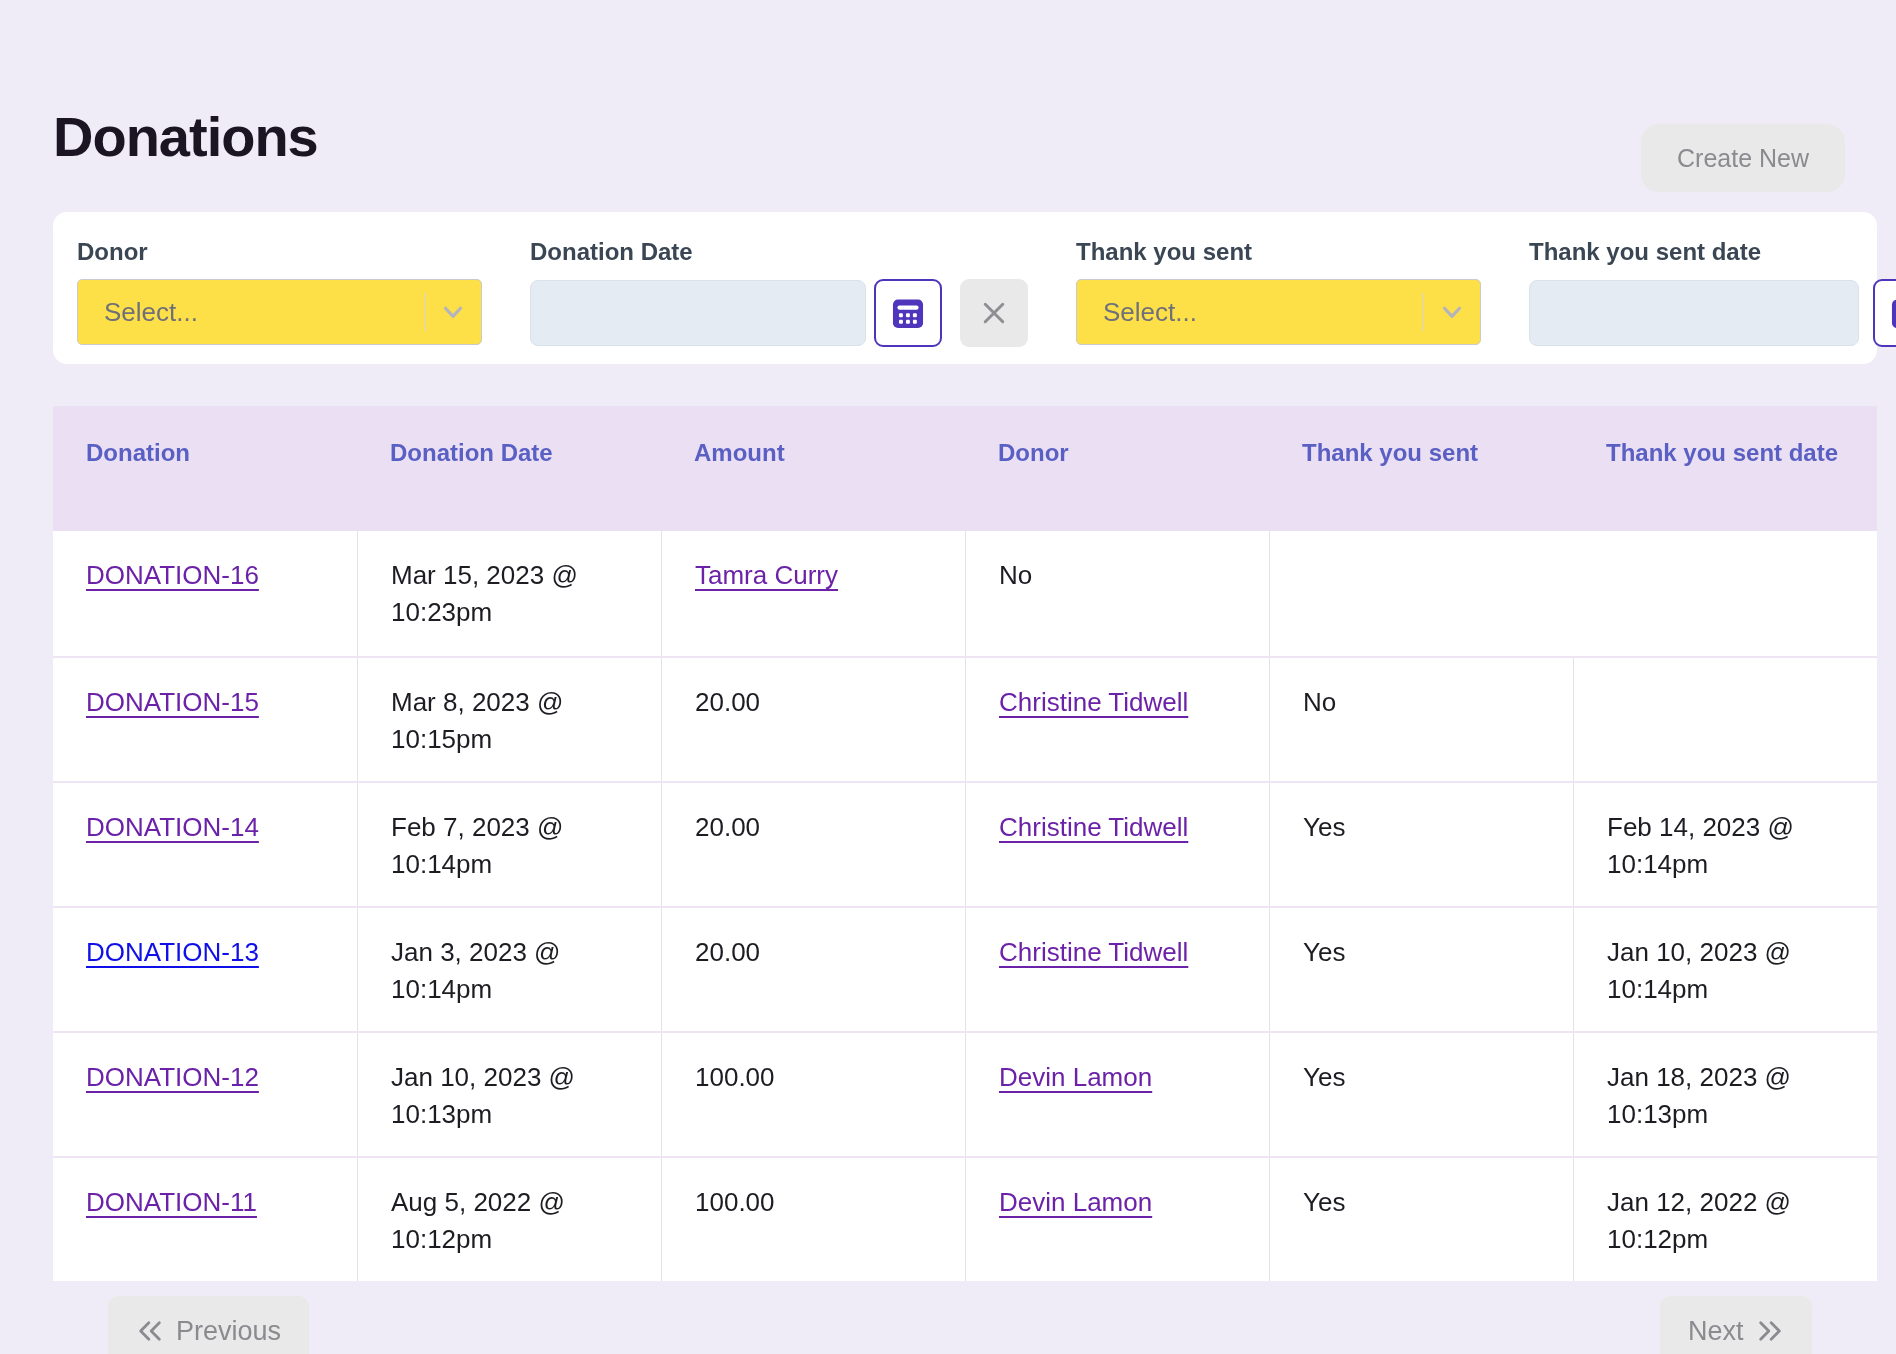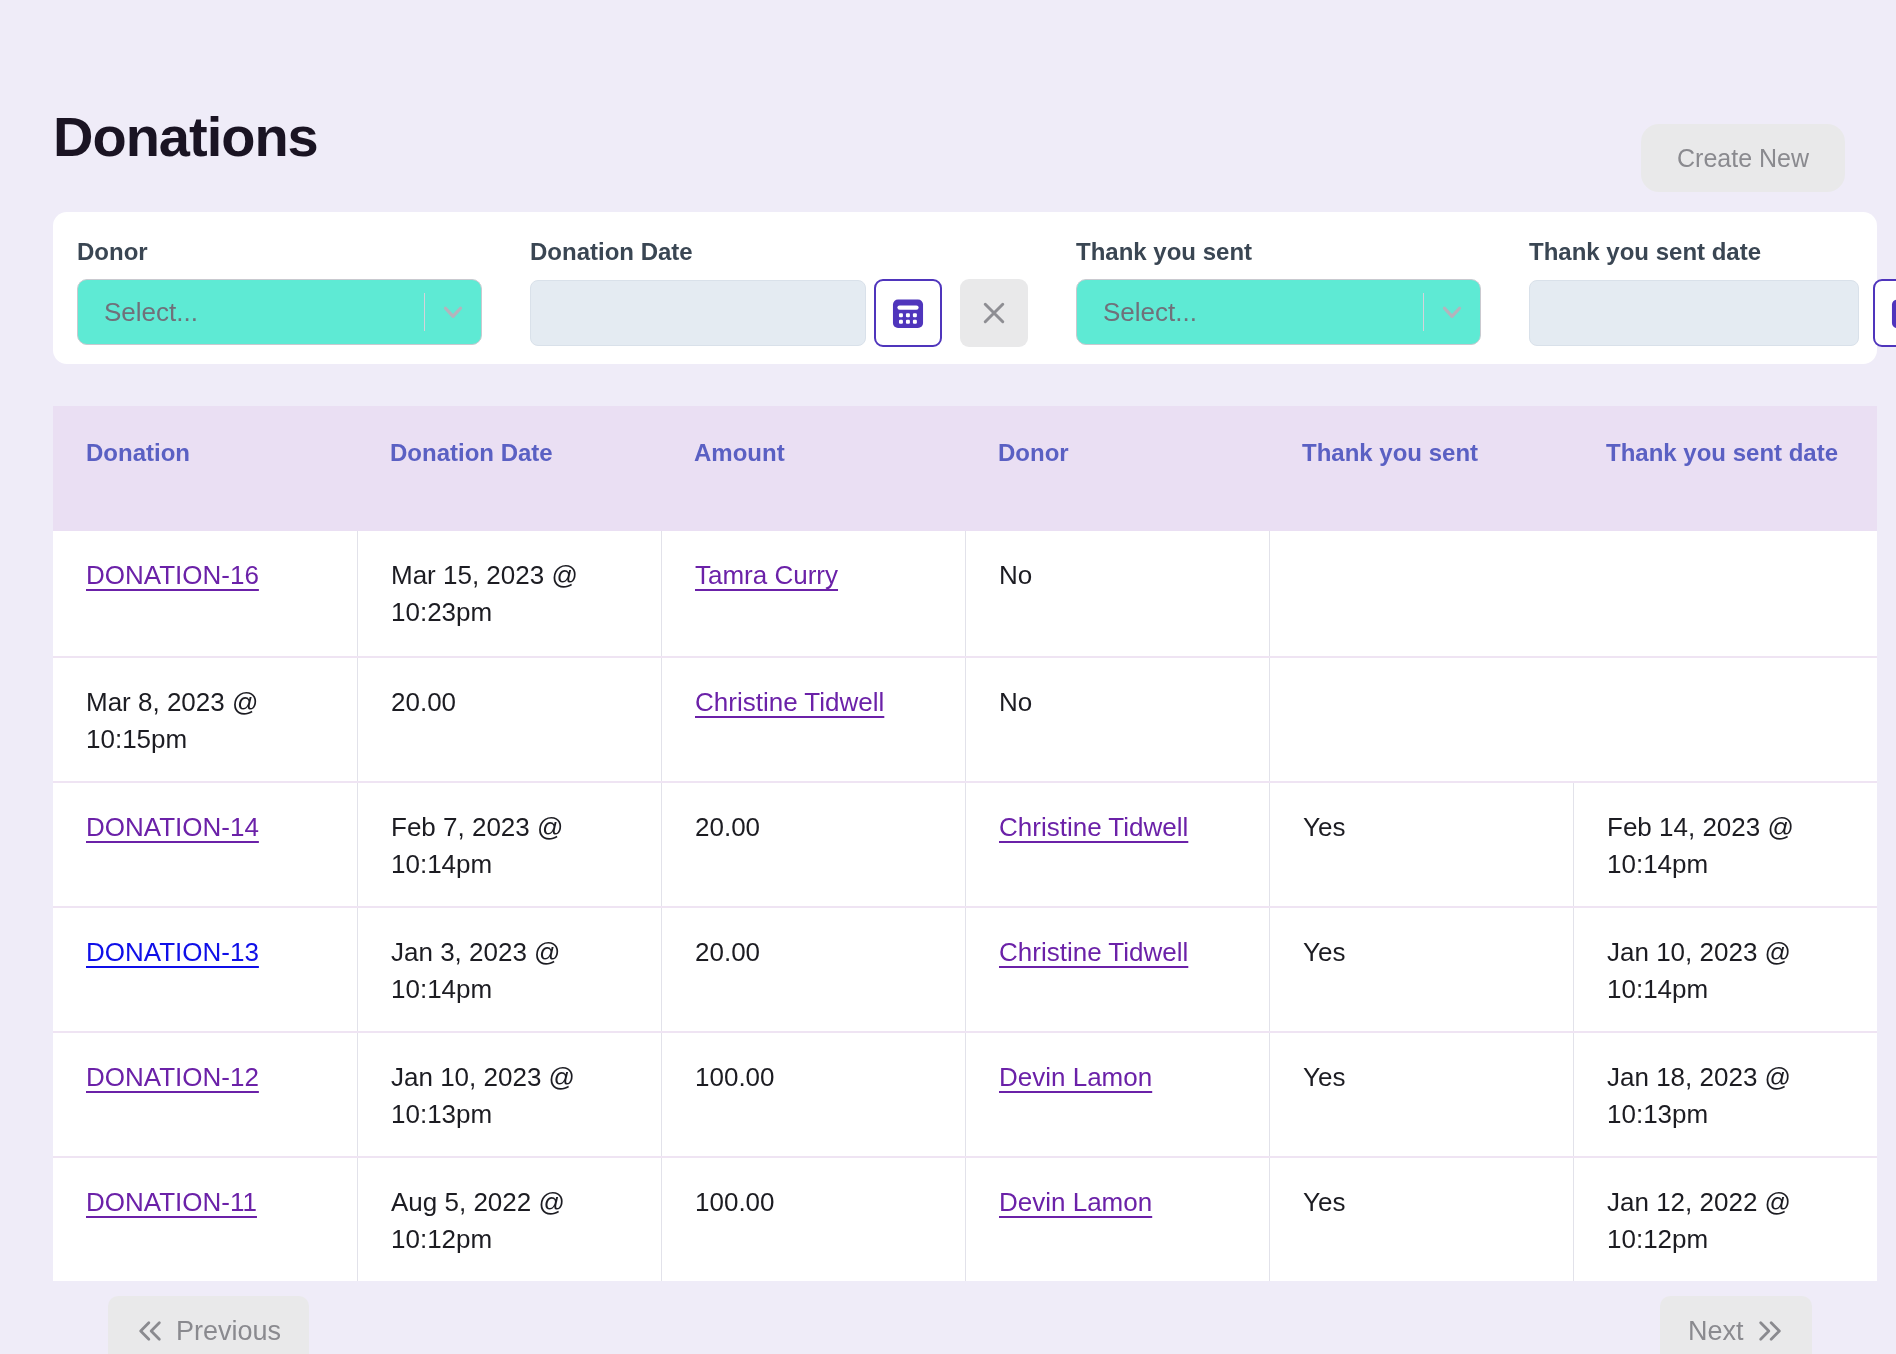--- a/index.html
+++ b/index.html
@@ -36,21 +36,21 @@
   }
   .filter-group { flex: 0 0 auto; }
   .filter-label {
     font-size: 24px; font-weight: bold; color: #3A4653;
     margin-bottom: 13px; display: block;
   }
   .controls-row { display: flex; align-items: center; gap: 8px; }
 
   .select-box {
     width: 405px; height: 66px;
-    background: #5eead4; border: 1.5px solid #C9C9CF; border-radius: 10px;
+    background: #fde047; border: 1.5px solid #C9C9CF; border-radius: 5px;
     display: flex; align-items: center; cursor: pointer;
   }
   .select-placeholder {
     flex: 1; padding-left: 26px; font-size: 26px; color: #70707A;
   }
   .select-divider { width: 1px; height: 38px; background: #D4D4DA; }
   .select-chevron { width: 56px; display: flex; align-items: center; justify-content: center; }
 
   .date-input {
     width: 336px; height: 66px;
@@ -211,20 +211,21 @@
     <div class="tbody">
     <div class="trow">
       <div class="td"><span class="cell-link" style="color: rgb(107, 33, 168);">DONATION-16</span></div>
       <div class="td">Mar 15, 2023 @ 10:23pm</div>
       <div class="td"><span class="cell-link" style="color: rgb(107, 33, 168);">Tamra Curry</span></div>
       <div class="td">No</div>
       <div class="td"></div>
     </div>
 
     <div class="trow">
+      <div class="td"><span class="cell-link" style="color: rgb(107, 33, 168);">DONATION-15</span></div>
       <div class="td">Mar 8, 2023 @ 10:15pm</div>
       <div class="td">20.00</div>
       <div class="td"><span class="cell-link" style="color: rgb(107, 33, 168);">Christine Tidwell</span></div>
       <div class="td">No</div>
       <div class="td"></div>
     </div>
 
     <div class="trow">
       <div class="td"><span class="cell-link" style="color: rgb(107, 33, 168);">DONATION-14</span></div>
       <div class="td">Feb 7, 2023 @ 10:14pm</div>

